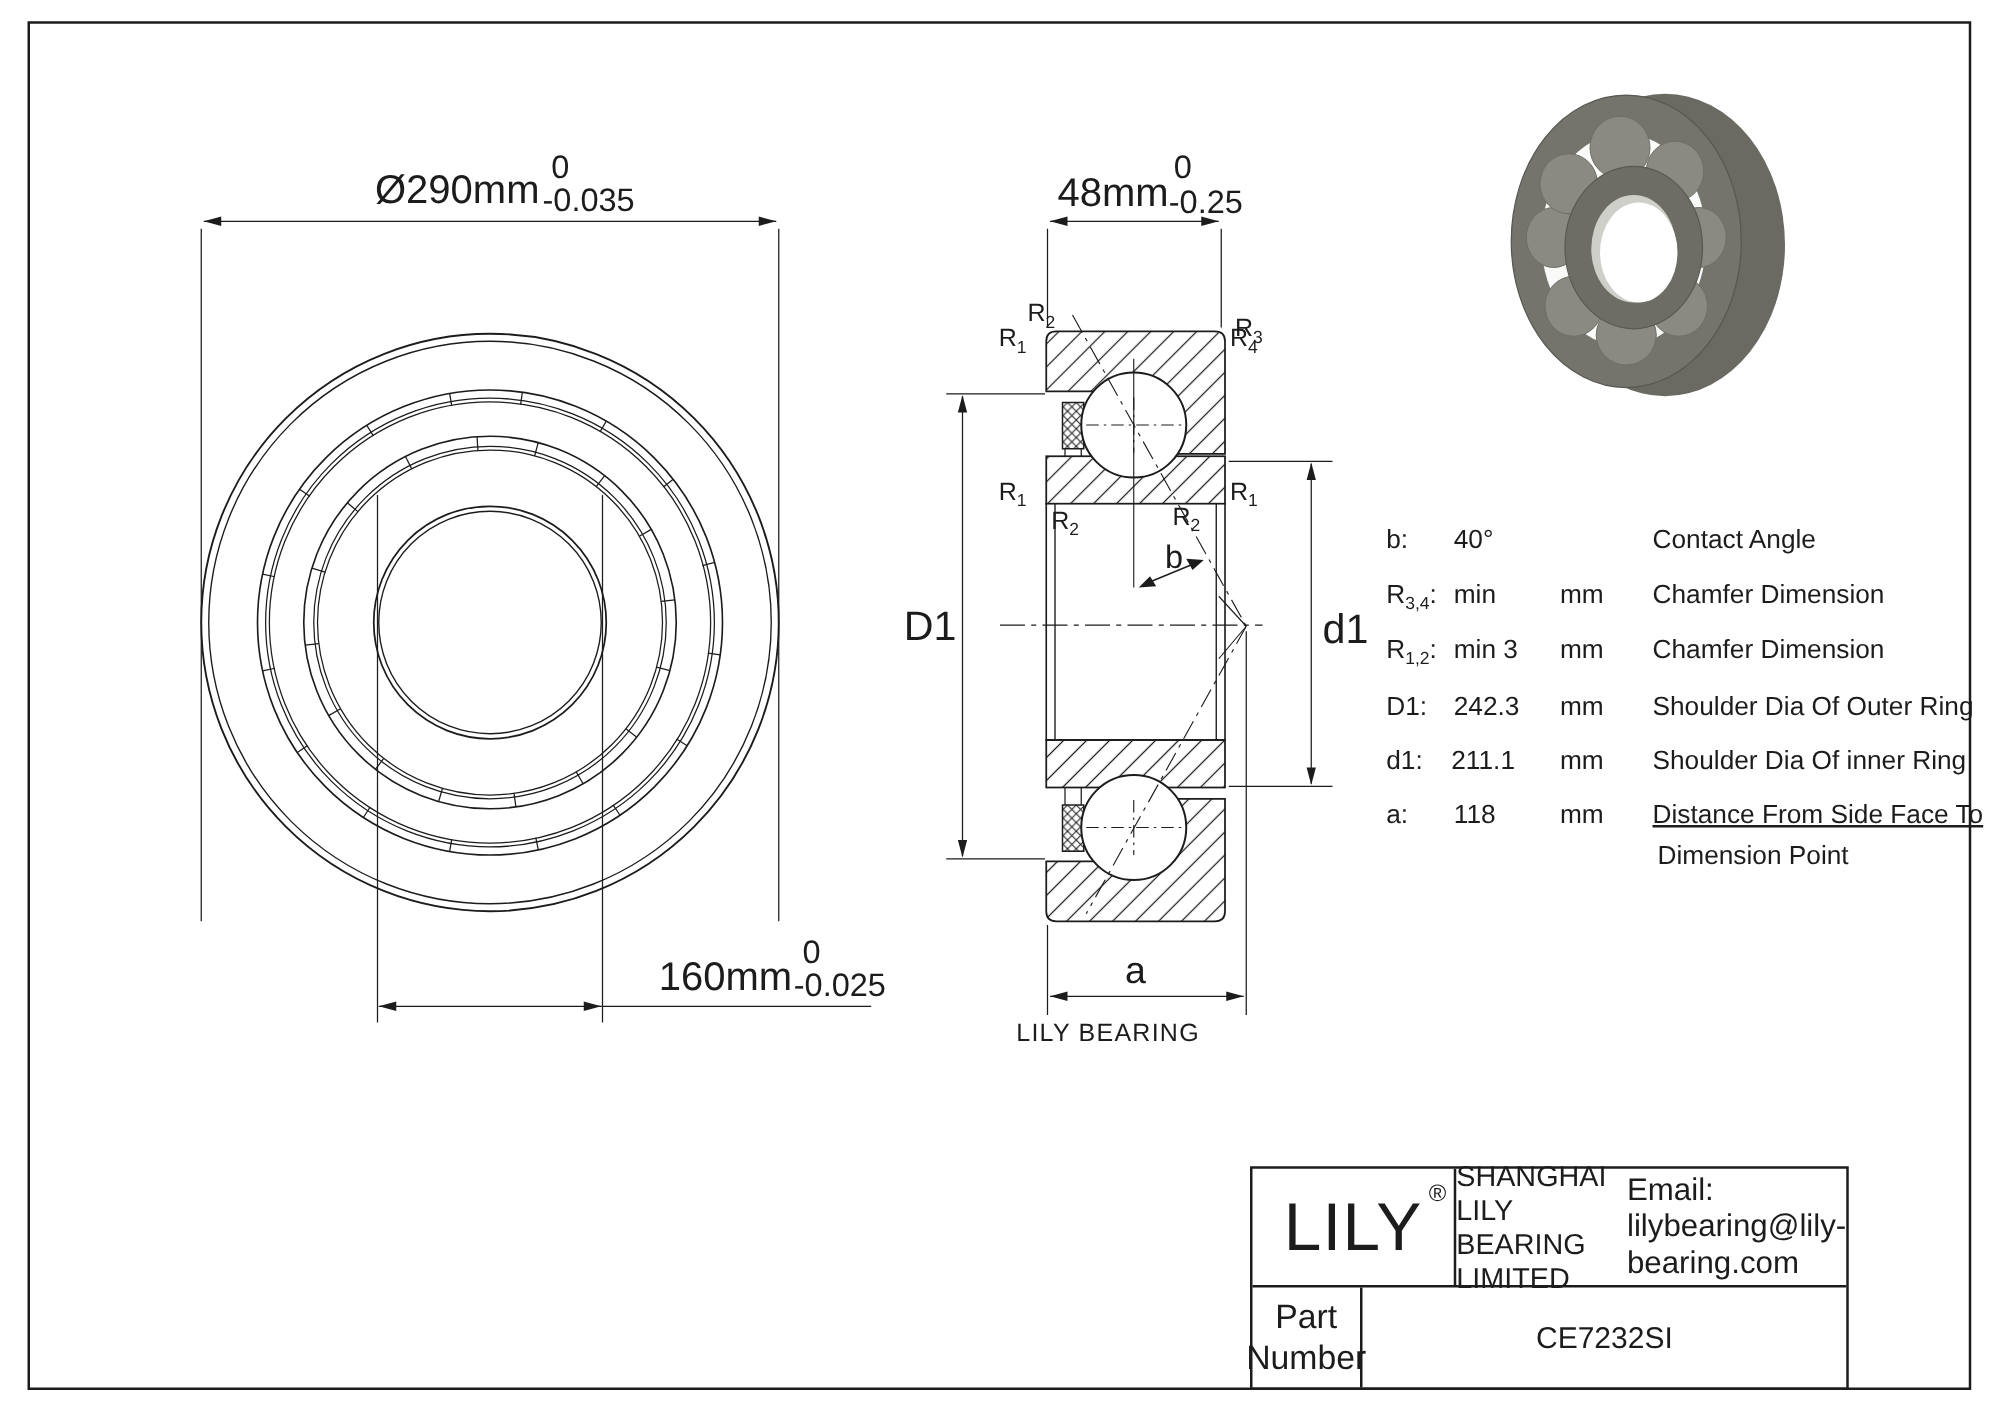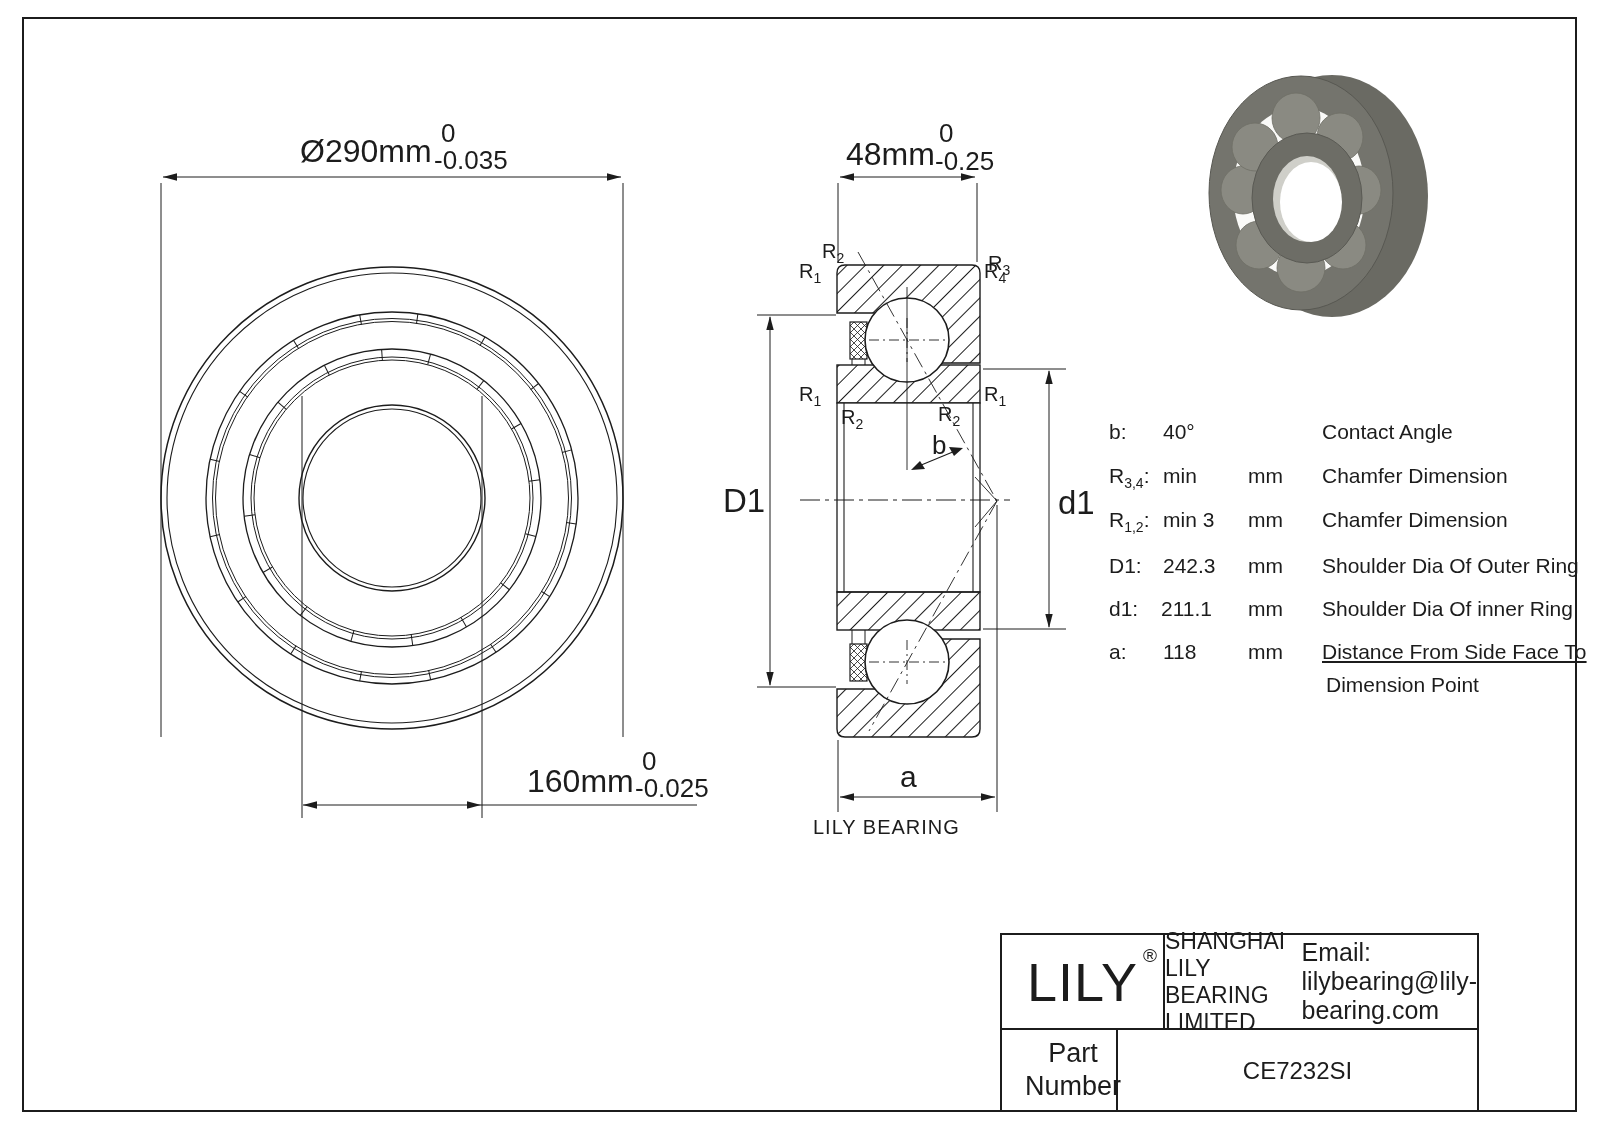--- a/index.html
+++ b/index.html
@@ -14,21 +14,21 @@
   .b-label{font-size:26px;}
   .rlab{font-size:20px;}
   .rlab sub{font-size:14px;line-height:0;}
   .spec{font-size:21px;}
   .spec sub{font-size:14px;line-height:0;}
   .watermark{font-size:20px;letter-spacing:1px;}
   
   .tblock{position:absolute;left:1000px;top:933px;width:479px;height:179px;
           border:2px solid #1c1c1c;box-sizing:border-box;display:flex;flex-direction:column;}
   .tb-row1{display:flex;height:95px;border-bottom:2px solid #1c1c1c;box-sizing:border-box;}
-  .tb-row2{display:flex;flex:1;padding-left:28px;}
+  .tb-row2{display:flex;flex:1;}
   .tb-logo{width:163px;border-right:2px solid #1c1c1c;box-sizing:border-box;
            display:flex;align-items:center;justify-content:center;}
   .tb-logo-text{font-size:54px;letter-spacing:1px;position:relative;}
   .tb-logo-text .reg{font-size:19px;position:absolute;top:-6px;right:-20px;}
   .tb-company{flex:1;display:flex;align-items:center;justify-content:center;gap:7px;}
   .tb-company-name{font-size:23px;}
   .tb-email{font-size:25px;}
   .tb-partlabel{width:88px;border-right:2px solid #1c1c1c;box-sizing:border-box;
                 display:flex;flex-direction:column;align-items:center;justify-content:center;font-size:27px;line-height:33px;}
   .tb-part{flex:1;display:flex;flex-direction:column;align-items:center;justify-content:center;font-size:24px;line-height:31px;}

